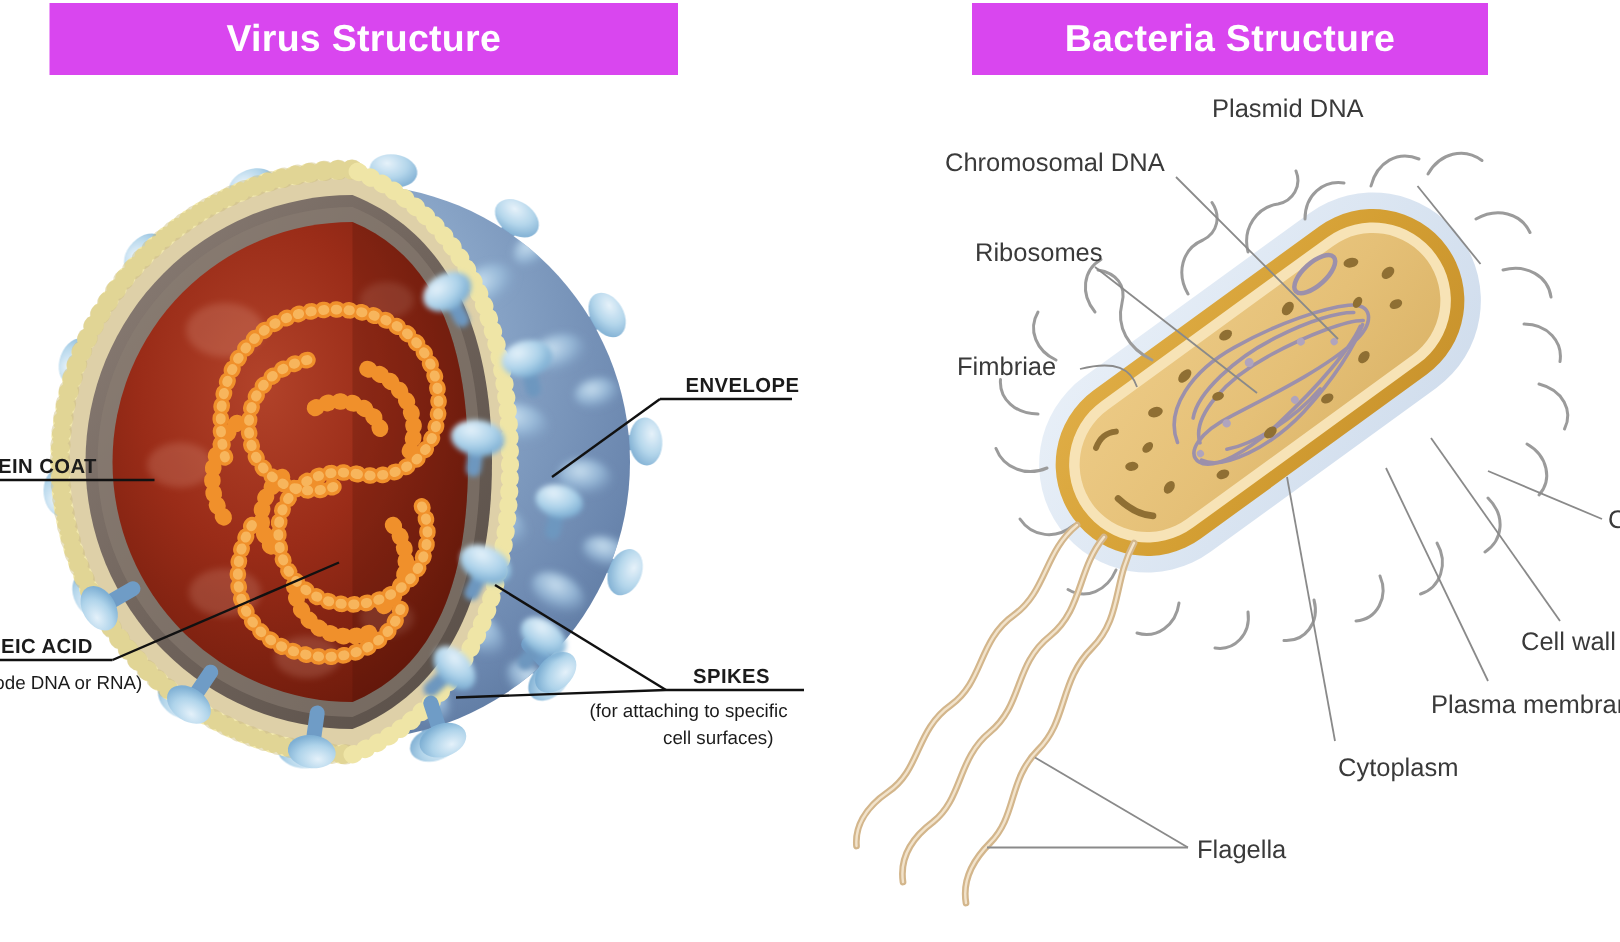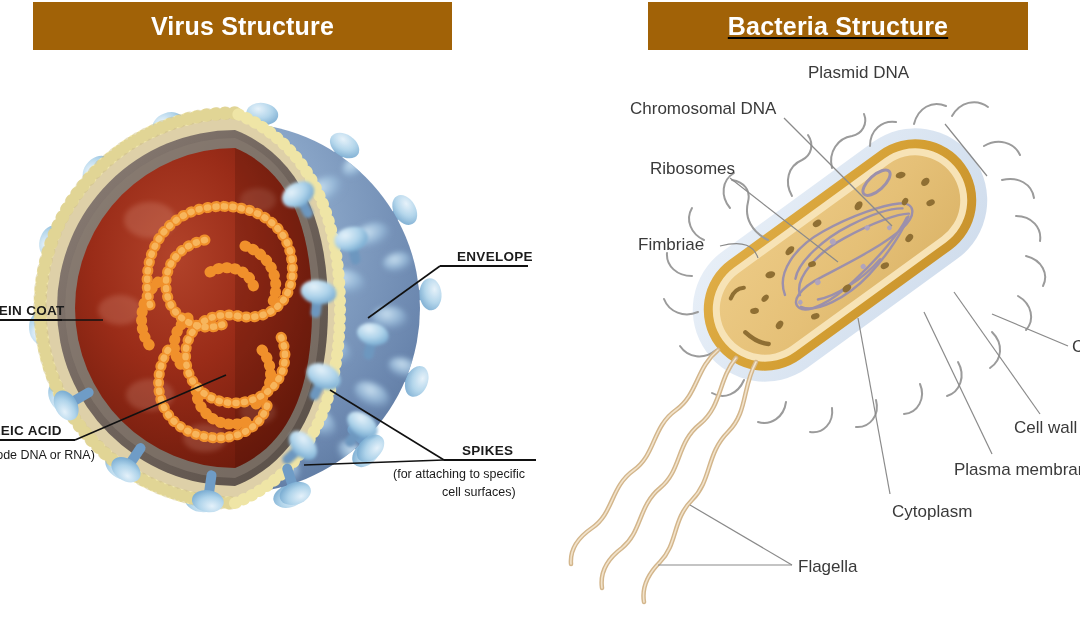--- a/index.html
+++ b/index.html
@@ -17,36 +17,36 @@
     height: 628px;
     background: #ffffff;
     overflow: hidden;
   }
 
   
   .banner {
     position: absolute;
     top: 2px;
     height: 48px;
-    background: #a16207;
+    background: #d946ef;
     display: flex;
     align-items: center;
     justify-content: center;
     box-sizing: border-box;
   }
   .banner-title {
     color: #ffffff;
     font-size: 25px;
     font-weight: bold;
     letter-spacing: 0.2px;
     line-height: 1;
     white-space: nowrap;
   }
   #banner-virus   { left: 33px;  width: 419px; }
-  #banner-bacteria{ left: 648px; width: 380px; text-decoration: underline; }
+  #banner-bacteria{ left: 648px; width: 344px; }
 
   
   .figure {
     position: absolute;
     top: 50px;
   }
   #virus-figure    { left: 0;    width: 540px; height: 440px; }
   #bacteria-figure { left: 540px;width: 540px; height: 432px; }
 
   svg { display: block; }

